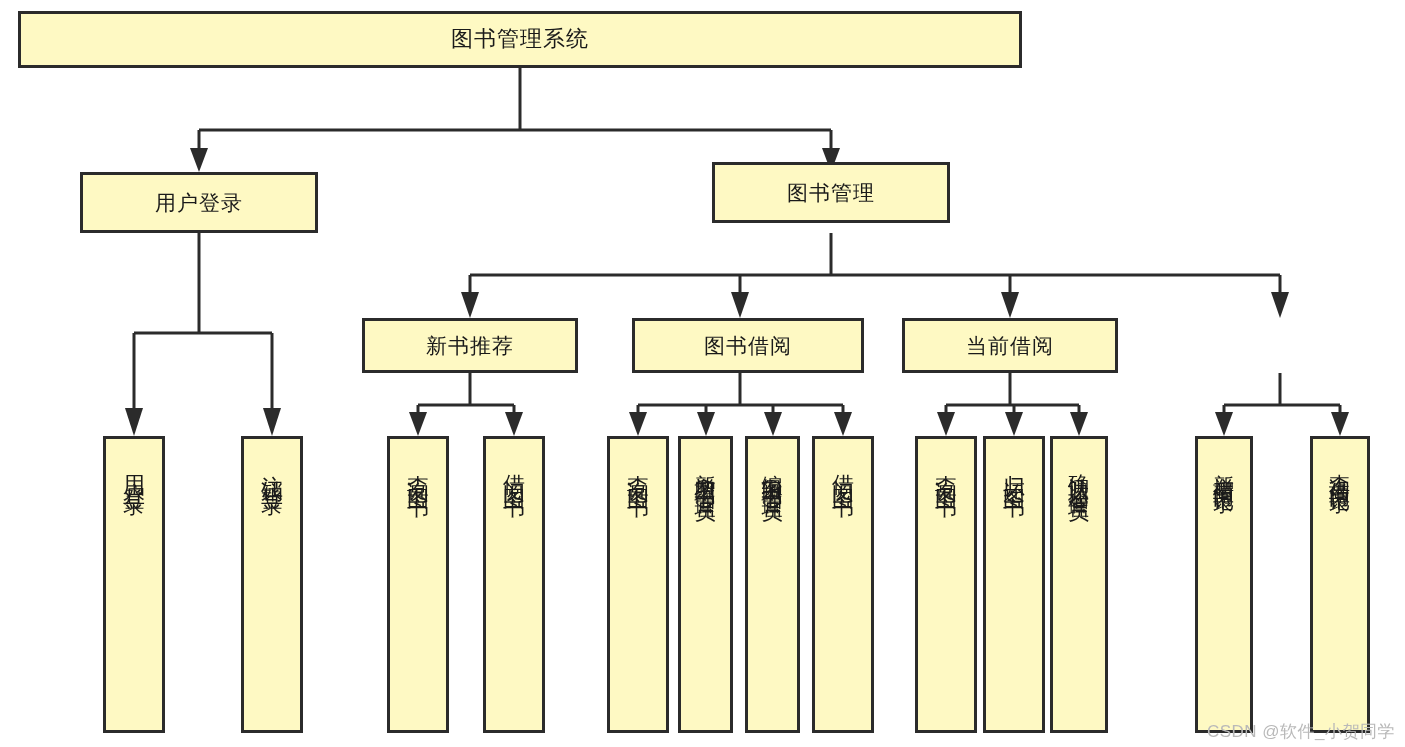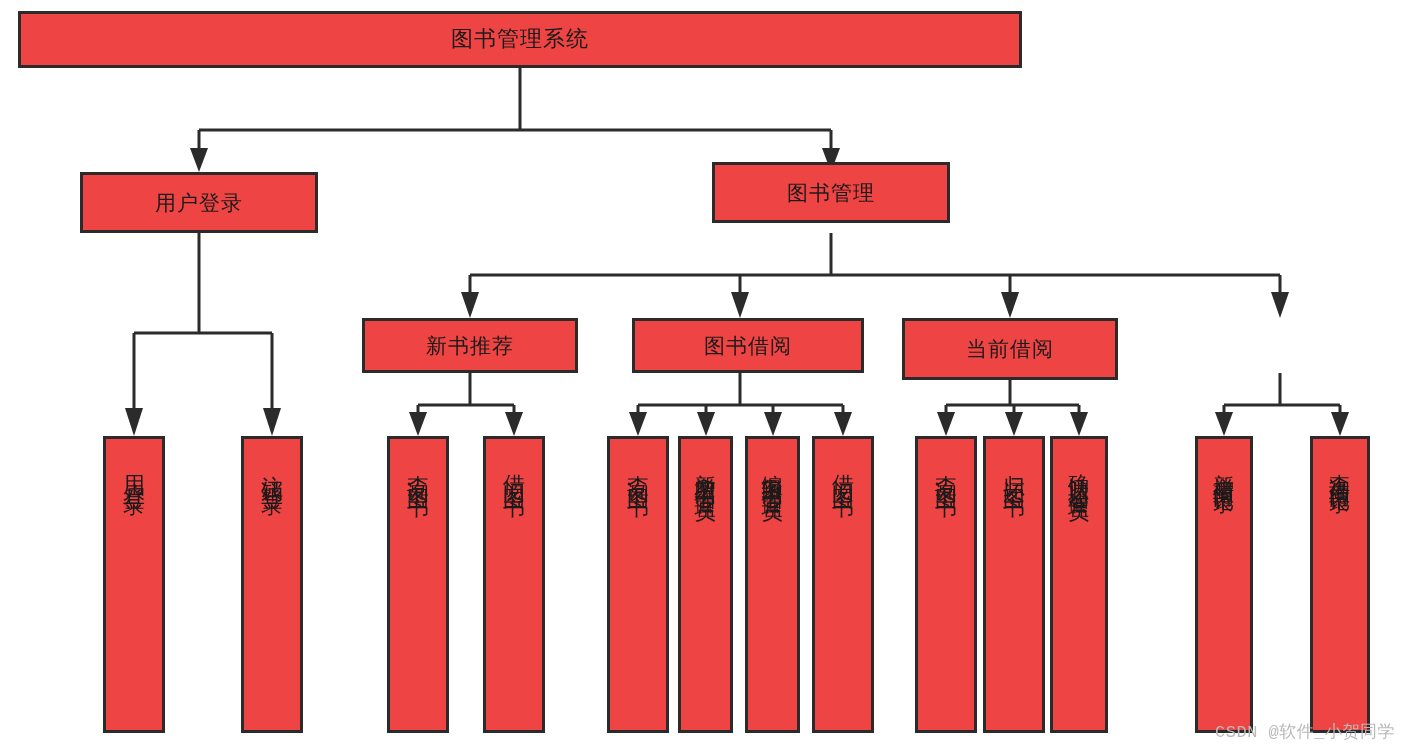--- a/index.html
+++ b/index.html
@@ -31,21 +31,21 @@
     stroke-width: 3;
     fill: none;
   }
   #wires polygon {
     fill: #2b2b2b;
   }
   
   .node {
     position: absolute;
     box-sizing: border-box;
-    background: #ef4444;
+    background: #fef9c3;
     border: 3px solid #2b2b2b;
     display: flex;
     align-items: center;
     justify-content: center;
     color: #1a1a1a;
   }
   .node.horiz {
     font-size: 21px;
     letter-spacing: 1px;
     line-height: 1.2;
@@ -73,21 +73,21 @@
   }
   
   #watermark {
     position: absolute;
     right: 10px;
     bottom: 4px;
     font-size: 17px;
     color: #b9b9b9;
     letter-spacing: 0.5px;
     white-space: nowrap;
-    font-family: Liberation Mono, monospace;
+    font-family: Liberation Sans, sans-serif;
   }
 </style>
 </head>
 <body>
 
 <div id="canvas">
 
   <svg id="wires" viewBox="0 0 1405 747" width="1405" height="747">
 
     <line x1="520" y1="68" x2="520" y2="130"></line>
@@ -159,21 +159,21 @@
   <div class="node horiz root" style="left: 18px; top: 11px; width: 1004px; height: 57px;">图书管理系统</div>
 
   <div class="node horiz" style="left: 80px; top: 172px; width: 238px; height: 61px;">用户登录</div>
 
   <div class="node horiz" style="left: 712px; top: 162px; width: 238px; height: 61px;">图书管理</div>
 
   <div class="node horiz" style="left: 362px; top: 318px; width: 216px; height: 55px;">新书推荐</div>
 
   <div class="node horiz" style="left: 632px; top: 318px; width: 232px; height: 55px;">图书借阅</div>
 
-  <div class="node horiz" style="left: 902px; top: 318px; width: 216px; height: 62px;">当前借阅</div>
+  <div class="node horiz" style="left: 902px; top: 318px; width: 216px; height: 55px;">当前借阅</div>
 
 
   <div class="node vert" style="left: 103px; top: 436px; width: 62px; height: 297px;">
     <span class="vtext">用户登录</span>
   </div>
   <div class="node vert" style="left: 241px; top: 436px; width: 62px; height: 297px;">
     <span class="vtext">注销登录</span>
   </div>
   <div class="node vert" style="left: 387px; top: 436px; width: 62px; height: 297px;">
     <span class="vtext">查询图书</span>

